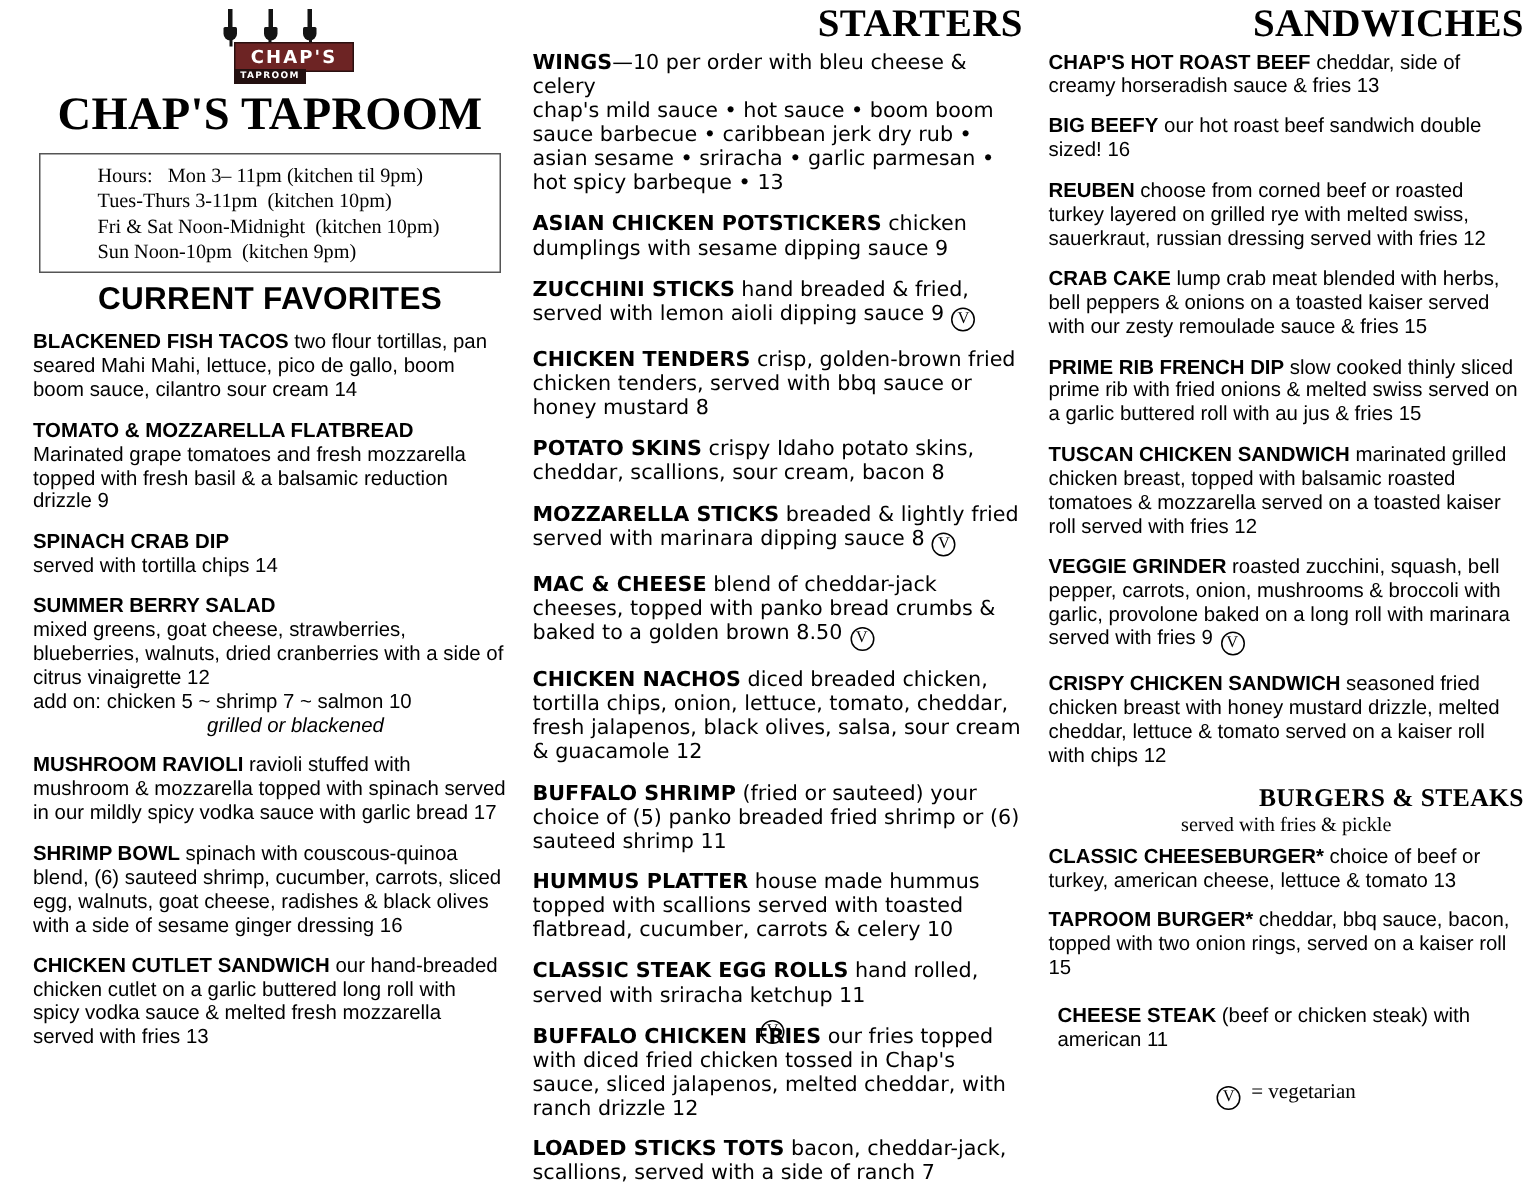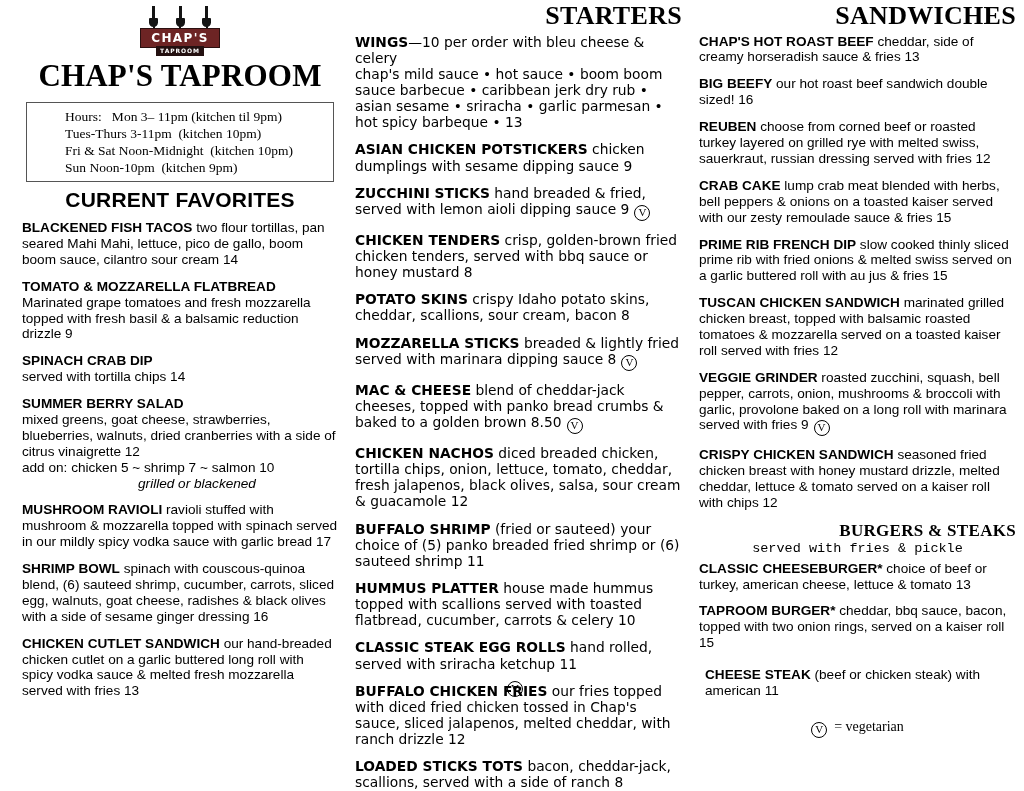--- a/index.html
+++ b/index.html
@@ -89,21 +89,21 @@
     position: absolute;
     left: 3.5px;
     top: 20px;
     width: 2px;
     height: 5px;
     background: #141414;
   }
   .logo-plate {
     position: absolute;
     top: 22px;
-    left: 0;
+    left: 16px;
     width: 80px;
     height: 20px;
     background: #6d2424;
     border: 1px solid #2a1010;
     box-sizing: border-box;
     display: flex;
     align-items: center;
     justify-content: center;
   }
   .logo-plate-text {
@@ -154,21 +154,21 @@
     letter-spacing: 0.3px;
   }
   .section-title.sub-title {
     font-size: 17px;
     margin-top: 6px;
     margin-bottom: 0;
   }
   .section-subnote {
     text-align: center;
     font-size: 13.5px;
-    font-family: Liberation Mono, monospace;
+    font-family: Liberation Serif, serif;
     margin: 0 0 5px 0;
   }
   .favorites-title {
     font-family: "Liberation Sans", sans-serif;
     font-weight: bold;
     font-size: 21px;
     text-align: center;
     letter-spacing: 0.2px;
     margin: 6px 0 8px 0;
   }
@@ -375,21 +375,21 @@
 
     <div class="item">
       <span class="item-name">CLASSIC STEAK EGG ROLLS</span><span class="item-desc"> hand rolled, served with sriracha ketchup 11</span>
     </div>
 
     <div class="item">
       <span class="veg-float"><span class="veg">V</span></span><span class="item-name">BUFFALO CHICKEN FRIES</span><span class="item-desc"> our fries topped with diced fried chicken tossed in Chap's sauce, sliced jalapenos, melted cheddar, with ranch drizzle 12</span>
     </div>
 
     <div class="item">
-      <span class="item-name">LOADED STICKS TOTS</span><span class="item-desc"> bacon, cheddar-jack, scallions, served with a side of ranch 8</span>
+      <span class="item-name">LOADED STICKS TOTS</span><span class="item-desc"> bacon, cheddar-jack, scallions, served with a side of ranch 7</span>
     </div>
 
   </div>
 
   <div class="col col-right">
 
     <div class="section-title">SANDWICHES</div>
 
     <div class="item">
       <span class="item-name">CHAP'S HOT ROAST BEEF</span><span class="item-desc"> cheddar, side of creamy horseradish sauce &amp; fries 13</span>

